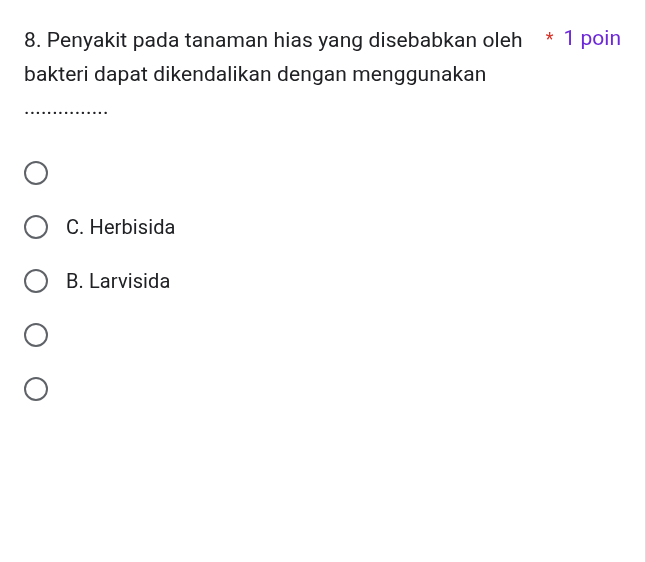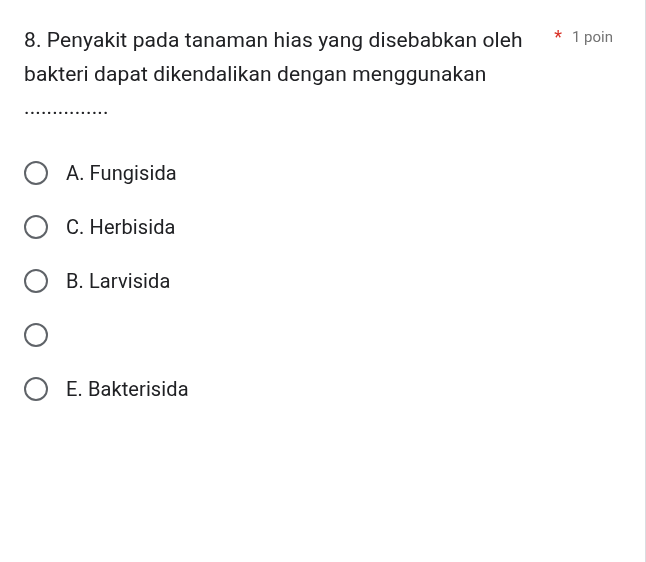--- a/index.html
+++ b/index.html
@@ -8,21 +8,21 @@
       box-sizing: border-box;
     }
     body {
       font-family: 'Google Sans', Roboto, Arial, sans-serif;
       background: #fff;
       width: 646px;
       height: 562px;
       position: relative;
     }
     .card {
-      padding: 24px 32px 24px 24px;
+      padding: 24px 24px 24px 24px;
       border-right: 1px solid #dadce0;
       height: 100%;
     }
     .question-header {
       display: flex;
       align-items: flex-start;
       margin-bottom: 28px;
     }
     .question-text {
       font-size: 21px;
@@ -37,22 +37,22 @@
       align-items: center;
       flex-shrink: 0;
       margin-top: 2px;
     }
     .required-asterisk {
       color: #d93025;
       font-size: 18px;
       margin-right: 10px;
     }
     .points {
-      color: #737373;
-      font-size: 15px;
+      color: #6d28d9;
+      font-size: 21px;
     }
     .options {
       margin-top: 36px;
     }
     .option {
       display: flex;
       align-items: center;
       margin-bottom: 30px;
       cursor: pointer;
     }
@@ -78,31 +78,29 @@
     <div class="question-text">8. Penyakit pada tanaman hias yang disebabkan oleh bakteri dapat dikendalikan dengan menggunakan ...............</div>
     <div class="meta">
       <span class="required-asterisk">*</span>
       <span class="points">1 poin</span>
     </div>
   </div>
 
   <div class="options">
     <div class="option">
       <div class="radio"></div>
-      <span class="option-label">A. Fungisida</span>
     </div>
     <div class="option">
       <div class="radio"></div>
       <span class="option-label">C. Herbisida</span>
     </div>
     <div class="option">
       <div class="radio"></div>
       <span class="option-label">B. Larvisida</span>
     </div>
     <div class="option">
       <div class="radio"></div>
     </div>
     <div class="option">
       <div class="radio"></div>
-      <span class="option-label">E. Bakterisida</span>
     </div>
   </div>
 </div>
 
 </body></html>

